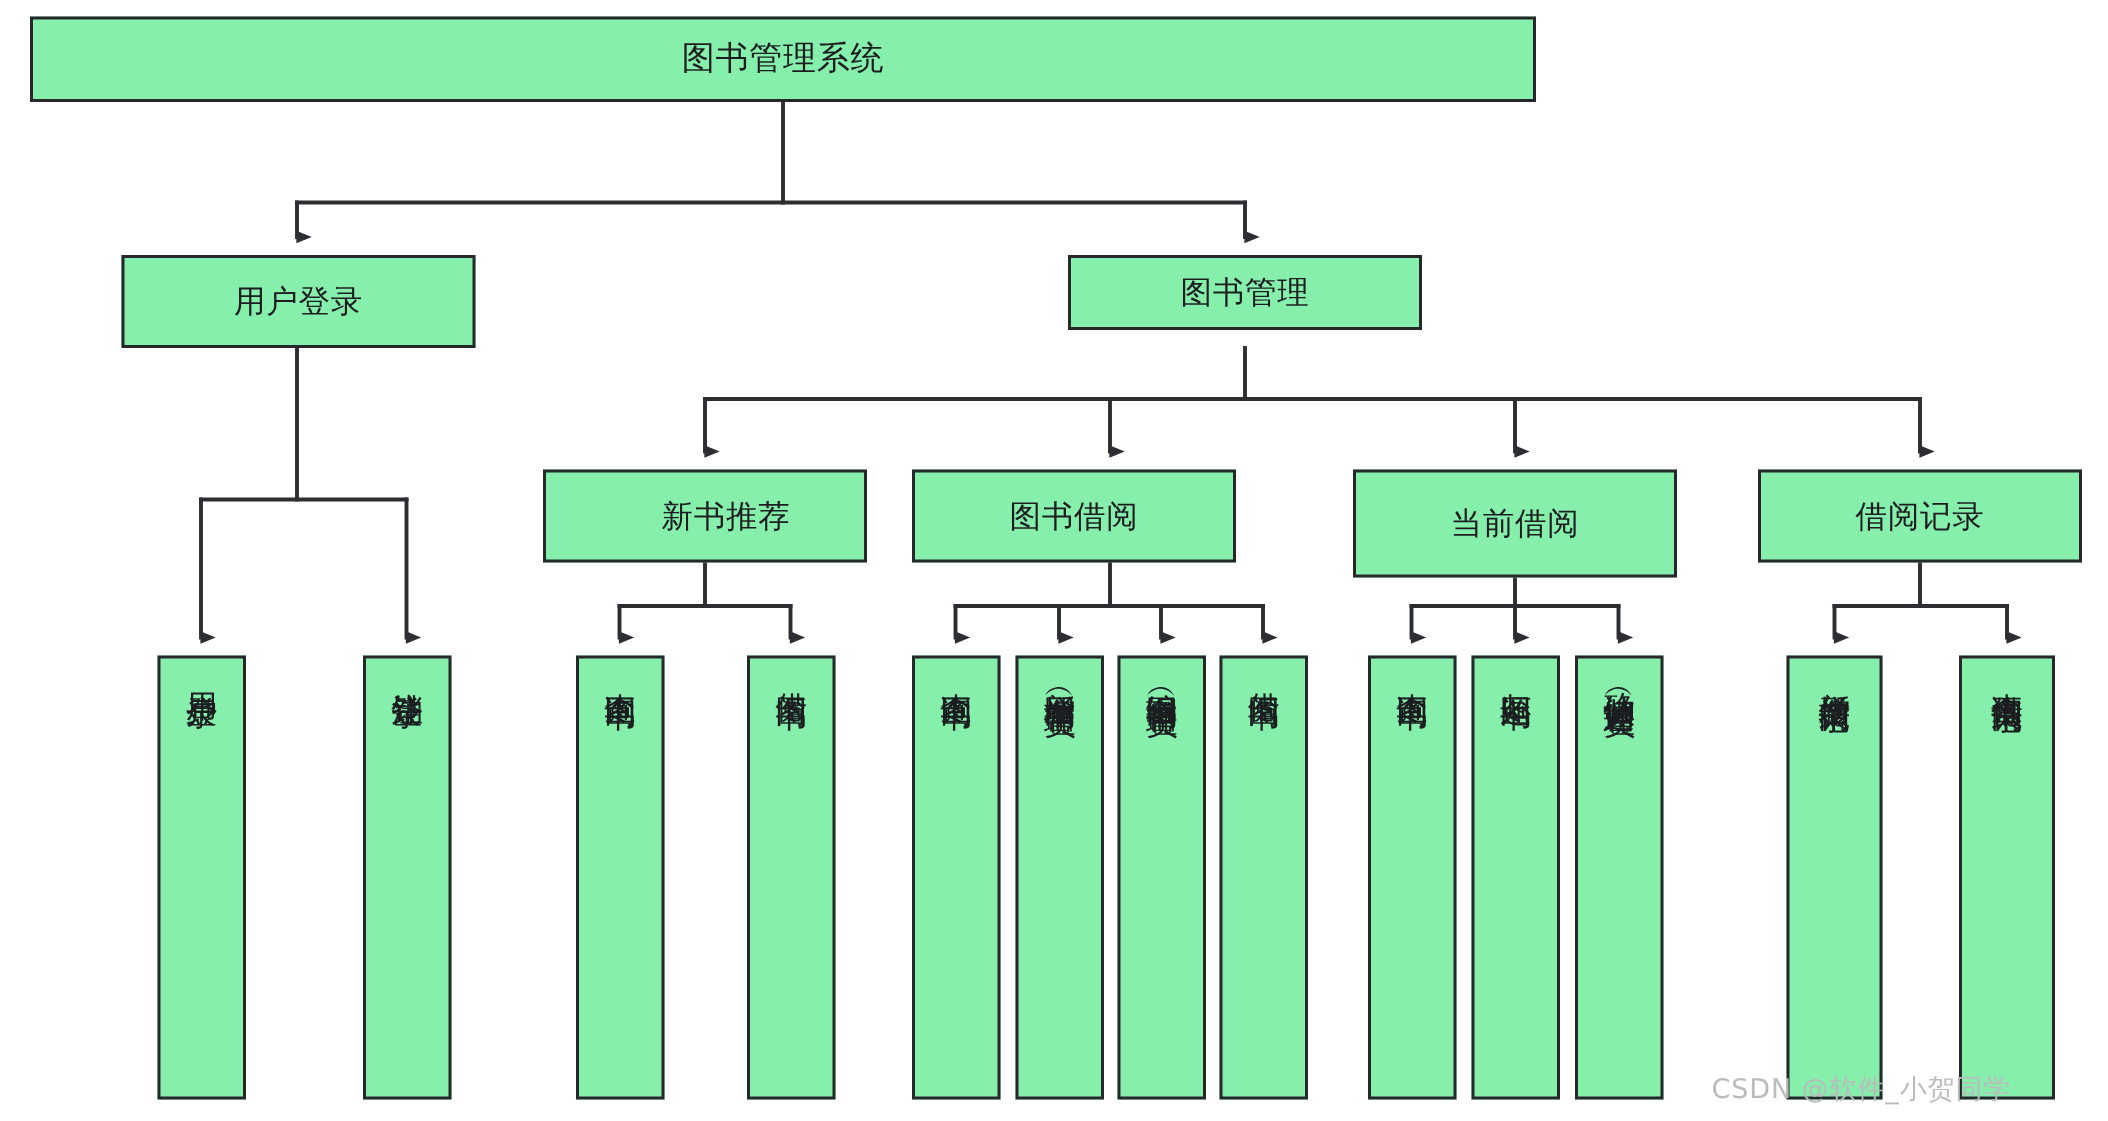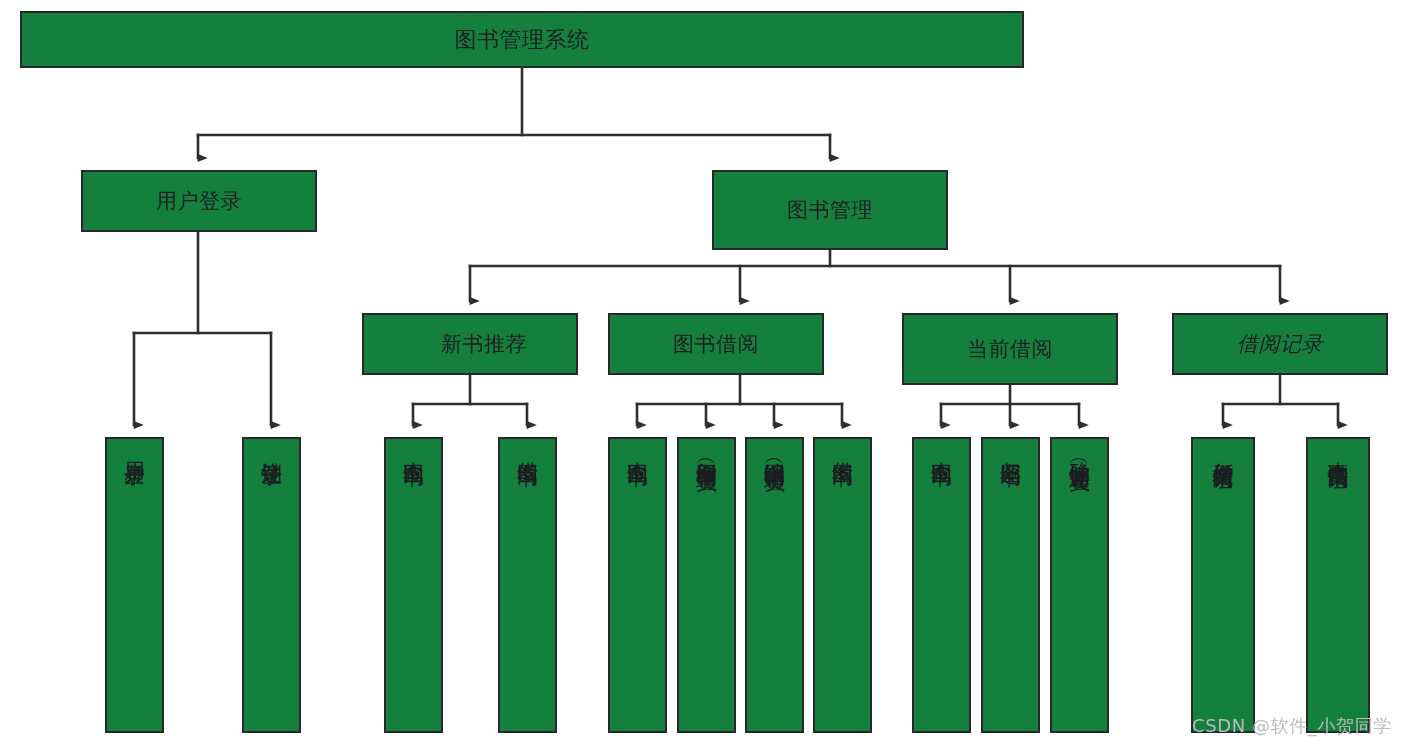--- a/index.html
+++ b/index.html
@@ -21,21 +21,21 @@
     position: absolute;
     left: 0;
     top: 0;
     width: 1405px;
     height: 747px;
   }
   .node {
     position: absolute;
     box-sizing: border-box;
     border: 2.5px solid #26282b;
-    background: #15803d;
+    background: #86efac;
     display: flex;
     align-items: center;
     justify-content: center;
     color: #1b1d20;
   }
   .node .lbl {
     display: block;
     text-align: center;
     line-height: 1.18;
     letter-spacing: 0.5px;
@@ -121,34 +121,34 @@
     </g>
   </svg>
 
   <div class="node horiz root" style="left:20px; top:11px; width:1004px; height:57px;">
     <span class="lbl">图书管理系统</span>
   </div>
 
   <div class="node horiz" style="left:81px; top:170px; width:236px; height:62px;">
     <span class="lbl">用户登录</span>
   </div>
-  <div class="node horiz" style="left:712px; top:170px; width:236px; height:80px;">
+  <div class="node horiz" style="left:712px; top:170px; width:236px; height:50px;">
     <span class="lbl">图书管理</span>
   </div>
 
   <div class="node horiz" style="left:362px; top:313px; width:216px; height:62px;padding-left:28px;">
     <span class="lbl">新书推荐</span>
   </div>
   <div class="node horiz" style="left:608px; top:313px; width:216px; height:62px;">
     <span class="lbl">图书借阅</span>
   </div>
   <div class="node horiz" style="left:902px; top:313px; width:216px; height:72px;">
     <span class="lbl">当前借阅</span>
   </div>
-  <div class="node horiz" style="left:1172px; top:313px; width:216px; height:62px;font-style:italic;">
+  <div class="node horiz" style="left:1172px; top:313px; width:216px; height:62px;">
     <span class="lbl">借阅记录</span>
   </div>
 
   <div class="node vert" style="left:105px; top:437px; width:59px; height:296px;">
     <span class="lbl">用户登录</span>
   </div>
   <div class="node vert" style="left:242px; top:437px; width:59px; height:296px;">
     <span class="lbl">注销登录</span>
   </div>
 
@@ -182,15 +182,15 @@
     <span class="lbl">确认归还（管理员）</span>
   </div>
 
   <div class="node vert" style="left:1191px; top:437px; width:64px; height:296px;">
     <span class="lbl">新增借阅记录</span>
   </div>
   <div class="node vert" style="left:1306px; top:437px; width:64px; height:296px;">
     <span class="lbl">查询借阅记录</span>
   </div>
 
-  <div class="watermark" style="left:1192px; top:714px;">CSDN @软件_小贺同学</div>
+  <div class="watermark" style="left:1141px; top:714px;">CSDN @软件_小贺同学</div>
 
 </div>
 
 </body></html>

